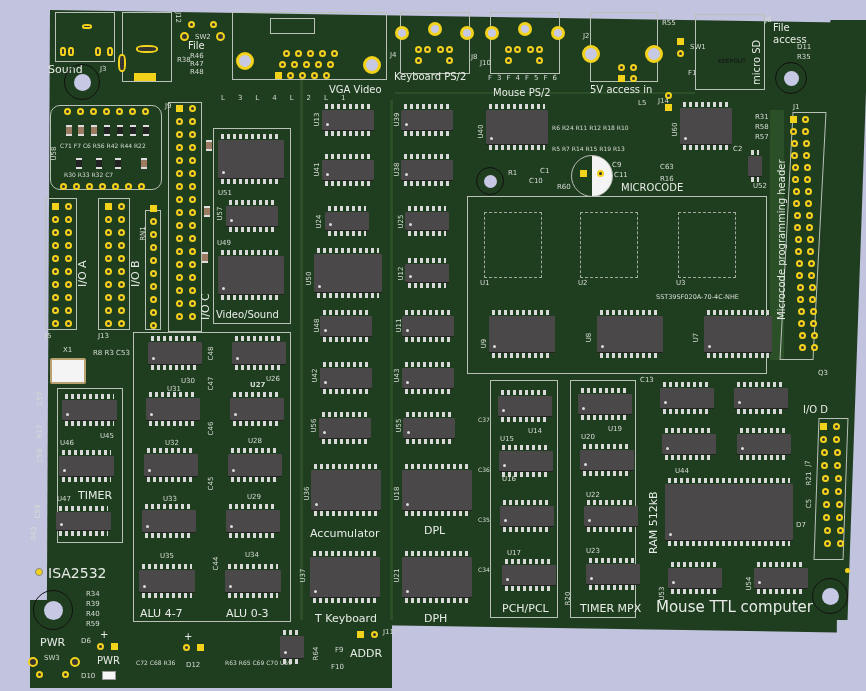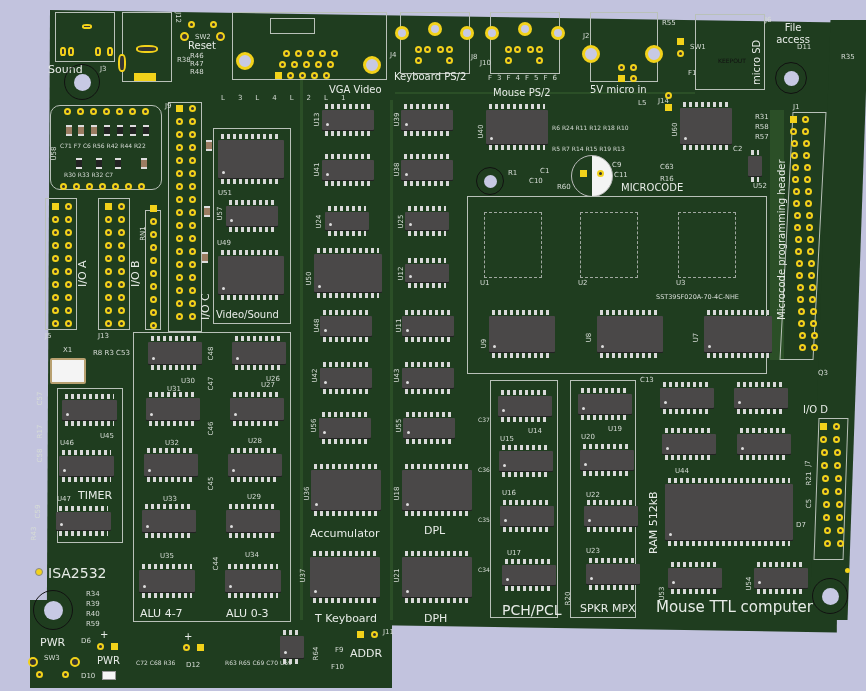--- a/index.html
+++ b/index.html
@@ -54,21 +54,21 @@
   <div class="pad" style="left:118px;top:54px;width:8px;height:18px;border-radius:40%;"></div>
   <div class="pad" style="left:136px;top:45px;width:22px;height:8px;border-radius:40%;"></div>
   <div class="pad sq" style="left:134px;top:73px;width:22px;height:8px;"></div>
   <div class="ref" style="left:172px;top:14px;transform:rotate(90deg);">J12</div>
 
   <div class="pad" style="left:188px;top:21px;"></div>
   <div class="pad" style="left:210px;top:21px;"></div>
   <div class="pad" style="left:180px;top:32px;width:9px;height:9px;"></div>
   <div class="pad" style="left:216px;top:32px;width:9px;height:9px;"></div>
   <div class="ref" style="left:195px;top:34px;">SW2</div>
-  <div class="lbl" style="left:188px;top:41px;font-size:10px;">Reset</div>
+  <div class="lbl" style="left:188px;top:41px;font-size:10px;">File</div>
   <div class="ref" style="left:177px;top:57px;">R38</div>
   <div class="ref" style="left:190px;top:53px;">R46</div>
   <div class="ref" style="left:190px;top:61px;">R47</div>
   <div class="ref" style="left:190px;top:69px;">R48</div>
 
   <div class="outline" style="left:232px;top:12px;width:155px;height:68px;"></div>
   <div class="outline" style="left:270px;top:18px;width:45px;height:16px;"></div>
   <div class="hole" style="left:236px;top:52px;width:18px;height:18px;"></div>
   <div class="hole" style="left:363px;top:56px;width:18px;height:18px;"></div>
   <div class="ref" style="left:390px;top:52px;">J4</div>
@@ -124,39 +124,39 @@
   <div class="ref" style="left:488px;top:75px;letter-spacing:5px;">F3F4F5F6</div>
 
   <div class="outline" style="left:590px;top:12px;width:68px;height:70px;"></div>
   <div class="ref" style="left:583px;top:33px;">J2</div>
   <div class="hole" style="left:582px;top:45px;width:18px;height:18px;"></div>
   <div class="hole" style="left:645px;top:45px;width:18px;height:18px;"></div>
   <div class="pad" style="left:618px;top:64px;"></div>
   <div class="pad" style="left:630px;top:64px;"></div>
   <div class="pad sq" style="left:618px;top:75px;"></div>
   <div class="pad" style="left:630px;top:75px;"></div>
-  <div class="lbl" style="left:590px;top:85px;font-size:10px;">5V micro in</div>
+  <div class="lbl" style="left:590px;top:85px;font-size:10px;">5V access in</div>
   <div class="ref" style="left:638px;top:100px;">L5</div>
   <div class="ref" style="left:658px;top:98px;">J14</div>
   <div class="pad" style="left:665px;top:92px;"></div>
   <div class="pad sq" style="left:665px;top:104px;"></div>
 
   <div class="ref" style="left:662px;top:20px;">R55</div>
   <div class="pad sq" style="left:677px;top:38px;"></div>
   <div class="pad" style="left:677px;top:50px;"></div>
   <div class="ref" style="left:690px;top:44px;">SW1</div>
   <div class="ref" style="left:688px;top:70px;">F1</div>
 
   <div class="outline" style="left:695px;top:14px;width:70px;height:76px;"></div>
   <div class="ref" style="left:718px;top:58px;color:#111;font-size:6px;">KEEPOUT</div>
   <div class="ref" style="left:765px;top:17px;">J6</div>
   <div class="lbl" style="left:752px;top:85px;font-size:10px;transform:rotate(-90deg);transform-origin:0 0;">micro SD</div>
-  <div class="lbl" style="left:773px;top:22px;font-size:10px;width:40px;white-space:normal;text-align:center;line-height:1.2;">File access</div>
+  <div class="lbl" style="left:773px;top:22px;font-size:10px;width:40px;white-space:normal;text-align:left;line-height:1.2;">File access</div>
   <div class="ref" style="left:797px;top:44px;">D11</div>
-  <div class="ref" style="left:797px;top:54px;margin-left:44px;">R35</div>
+  <div class="ref" style="left:797px;top:54px;">R35</div>
   <div class="mhole" style="left:775px;top:62px;width:32px;height:32px;"></div>
 
   <div class="outline" style="left:50px;top:105px;width:112px;height:85px;border-radius:10px;"></div>
   <div class="hdr" style="left:64px;top:108px;">
     <div class="pad" style="left:0"></div>
       <div class="pad" style="left:13px"></div>
       <div class="pad" style="left:26px"></div>
       <div class="pad" style="left:39px"></div>
       <div class="pad" style="left:52px"></div>
       <div class="pad" style="left:65px"></div>
@@ -354,21 +354,21 @@
   <div class="ref" style="left:160px;top:553px;">U35</div>
   <div class="chip" style="left:139px;top:570px;width:56px;height:22px;">
       <div class="dot"></div>
     </div>
   <div class="lbl" style="left:140px;top:608px;font-size:11px;">ALU 4-7</div>
 
   <div class="chip" style="left:232px;top:342px;width:54px;height:22px;">
       <div class="dot"></div>
     </div>
   <div class="ref" style="left:266px;top:376px;">U26</div>
-  <div class="ref" style="left:261px;top:382px;">U27</div>
+  <div class="ref" style="left:250px;top:382px;font-weight:bold;">U27</div>
   <div class="chip" style="left:230px;top:398px;width:54px;height:22px;">
       <div class="dot"></div>
     </div>
   <div class="ref" style="left:248px;top:438px;">U28</div>
   <div class="chip" style="left:228px;top:454px;width:54px;height:22px;">
       <div class="dot"></div>
     </div>
   <div class="ref" style="left:247px;top:494px;">U29</div>
   <div class="chip" style="left:226px;top:510px;width:54px;height:22px;">
       <div class="dot"></div>
@@ -602,29 +602,29 @@
 
   <div class="outline" style="left:490px;top:380px;width:68px;height:238px;"></div>
   <div class="chip" style="left:498px;top:396px;width:54px;height:20px;">
       <div class="dot"></div>
     </div>
   <div class="ref" style="left:528px;top:428px;">U14</div>
   <div class="ref" style="left:500px;top:436px;">U15</div>
   <div class="chip" style="left:499px;top:451px;width:54px;height:20px;">
       <div class="dot"></div>
     </div>
-  <div class="ref" style="left:502px;top:490px;">U16</div>
+  <div class="ref" style="left:502px;top:476px;">U16</div>
   <div class="chip" style="left:500px;top:506px;width:54px;height:20px;">
       <div class="dot"></div>
     </div>
   <div class="ref" style="left:507px;top:550px;">U17</div>
   <div class="chip" style="left:502px;top:565px;width:54px;height:20px;">
       <div class="dot"></div>
     </div>
-  <div class="lbl" style="left:502px;top:603px;font-size:14px;">PCH/PCL</div>
+  <div class="lbl" style="left:502px;top:603px;font-size:11px;">PCH/PCL</div>
   <div class="ref" style="left:478px;top:395px;line-height:50px;white-space:pre;font-size:6px;">C37
 C36
 C35
 C34</div>
 
   <div class="outline" style="left:570px;top:380px;width:66px;height:238px;"></div>
   <div class="chip" style="left:578px;top:394px;width:54px;height:20px;">
       <div class="dot"></div>
     </div>
   <div class="ref" style="left:608px;top:426px;">U19</div>
@@ -633,21 +633,21 @@
       <div class="dot"></div>
     </div>
   <div class="ref" style="left:586px;top:492px;">U22</div>
   <div class="chip" style="left:584px;top:506px;width:54px;height:20px;">
       <div class="dot"></div>
     </div>
   <div class="ref" style="left:586px;top:548px;">U23</div>
   <div class="chip" style="left:586px;top:564px;width:54px;height:20px;">
       <div class="dot"></div>
     </div>
-  <div class="lbl" style="left:580px;top:603px;font-size:11px;">SPKR MPX</div>
+  <div class="lbl" style="left:580px;top:603px;font-size:11px;">TIMER MPX</div>
   <div class="ref" style="left:562px;top:595px;transform:rotate(-90deg);">R20</div>
 
   <div class="ref" style="left:640px;top:377px;">C13</div>
   <div class="chip" style="left:660px;top:388px;width:54px;height:20px;">
       <div class="dot"></div>
     </div>
   <div class="chip" style="left:734px;top:388px;width:54px;height:20px;">
       <div class="dot"></div>
     </div>
   <div class="chip" style="left:662px;top:434px;width:54px;height:20px;">

